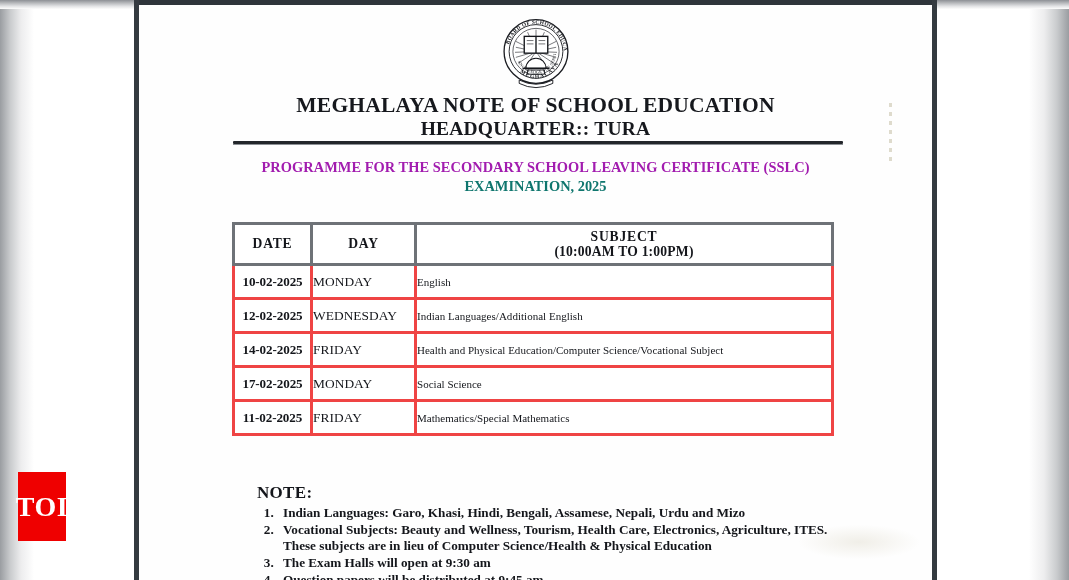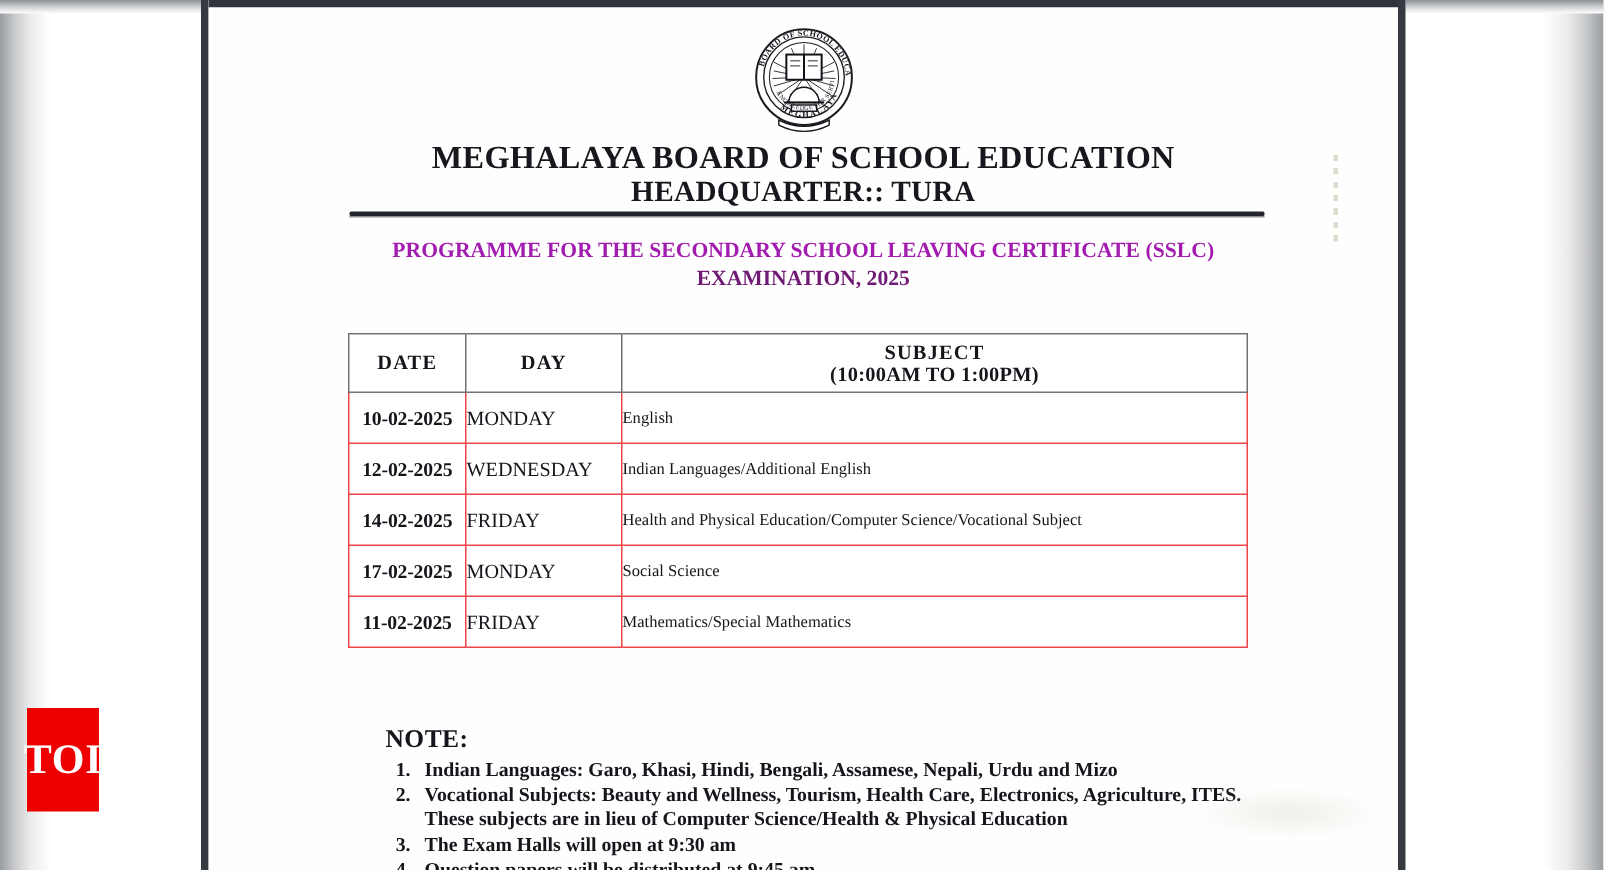--- a/index.html
+++ b/index.html
@@ -139,38 +139,38 @@
     color: #a21caf;
     letter-spacing: 0.05px;
   }
   .prog-line2 {
     position: absolute;
     left: 0; right: 0;
     top: 173px;
     text-align: center;
     font-size: 14.4px;
     font-weight: bold;
-    color: #701a75;
+    color: #0f766e;
   }
 
   
   .table-wrap {
     position: absolute;
     left: 93px;
     top: 217px;
     width: 599px;
   }
   table.schedule {
     border-collapse: collapse;
     width: 599px;
     table-layout: fixed;
     background: #fff;
   }
   table.schedule td, table.schedule th {
-    border: 1px solid #ef4444;
+    border: 3px solid #ef4444;
     padding: 0;
     vertical-align: middle;
     color: #14161b;
   }
   table.schedule thead th {
     height: 38px;
     font-size: 13.6px;
     font-weight: bold;
     text-align: center;
     letter-spacing: 0.8px;
@@ -339,21 +339,21 @@
           </text>
           <text font-family="'Liberation Serif', serif" font-size="5" fill="#14161b" letter-spacing="0.3">
             <textPath href="#arcMid" startOffset="14%">KNOWLEDGE FOR SERVICE</textPath>
           </text>
           <text font-family="'Liberation Serif', serif" font-size="6.6" font-weight="bold" fill="#14161b" letter-spacing="1.4">
             <textPath href="#arcBot" startOffset="26%">MEGHALAYA</textPath>
           </text>
         </svg>
       </div>
 
-      <div class="org-title">MEGHALAYA BOARD OF SCHOOL EDUCATION</div>
+      <div class="org-title">MEGHALAYA NOTE OF SCHOOL EDUCATION</div>
       <div class="org-sub">HEADQUARTER:: TURA</div>
       <div class="rule"></div>
       <div class="prog-line1">PROGRAMME FOR THE SECONDARY SCHOOL LEAVING CERTIFICATE (SSLC)</div>
       <div class="prog-line2">EXAMINATION, 2025</div>
 
       <div class="table-wrap">
         <table class="schedule">
           <colgroup>
             <col class="c-date">
               <col class="c-day">

